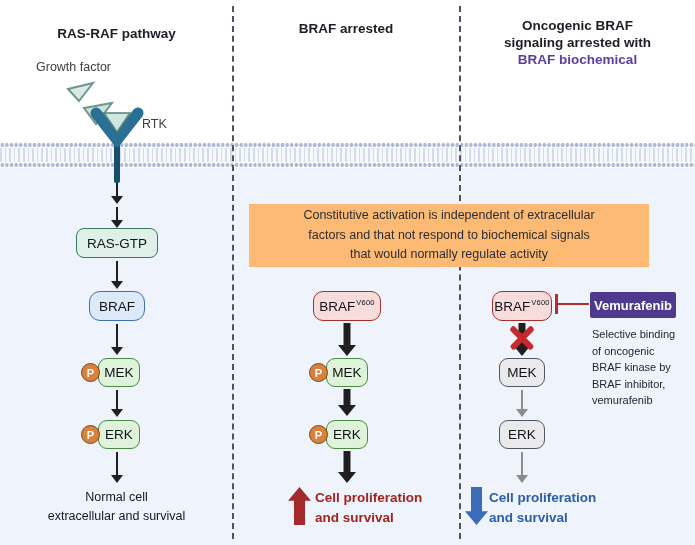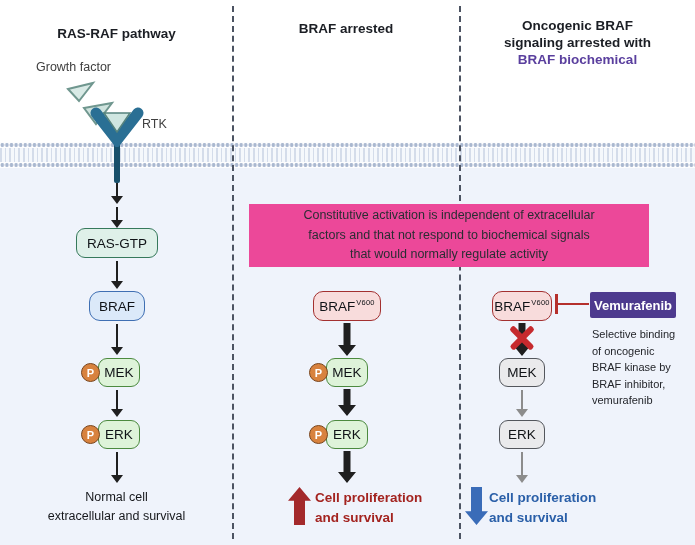--- a/index.html
+++ b/index.html
@@ -10,21 +10,21 @@
   
   .membrane{position:absolute;left:0;top:142px;width:695px;height:26px;z-index:1;background:#fdfdfe;}
   .mem-heads{height:6px;background-image:radial-gradient(circle at 2.3px 3px,#aab8d0 1.7px,rgba(0,0,0,0) 2px);background-size:4.6px 6px;}
   .mem-tails{height:14px;background-image:repeating-linear-gradient(90deg,#d4dcea 0 1.6px,#f5f8fc 1.6px 4.6px);}
   
   .divider{position:absolute;top:6px;height:533px;width:0;border-left:2px dashed #4c5362;z-index:2;}
   
   .title{position:absolute;font-weight:bold;font-size:13.5px;line-height:18px;text-align:center;color:#1b1e24;z-index:4;}
   .label{position:absolute;font-size:12.5px;color:#404040;z-index:4;}
   .note{position:absolute;left:249px;top:204px;width:400px;font-size:12.5px;line-height:19.5px;
-        text-align:center;color:#2a2d33;background:#ec4899;z-index:5;padding:2px 0;}
+        text-align:center;color:#2a2d33;background:#fdba74;z-index:5;padding:2px 0;}
   .outcome{position:absolute;z-index:4;}
   .outcome.center{text-align:center;font-size:12.5px;line-height:19px;color:#16181c;}
   .outcome.bold{font-weight:bold;font-size:13.5px;line-height:20px;text-align:left;}
   .red-text{color:#a3231f;}
   .blue-text{color:#2a5fa8;}
   .purple-text{color:#5a3f9e;}
   
   .node{position:absolute;box-sizing:border-box;display:flex;align-items:center;justify-content:center;
         font-size:13.5px;color:#101317;border:1.6px solid #333;border-radius:9px;z-index:4;}
   .node .sup{font-size:7.5px;position:relative;top:-4px;margin-left:1px;letter-spacing:0.2px;}
@@ -86,21 +86,21 @@
   <div class="stem"></div>
   <svg style="left:90px;top:105px;" width="54" height="42" viewBox="0 0 54 42">
     <path d="M6 8 L27 35 L48 8" stroke="#2a6f94" stroke-width="11" fill="none" stroke-linecap="round"></path>
     <polygon points="14,8 40,8 27,27" fill="#cfe6e1" stroke="#55837d" stroke-width="1.5"></polygon>
   </svg>
   <div class="label" style="left:142px;top:117px;">RTK</div>
 
   <div class="arrow thin" style="left:111px;top:183px;height:21px;"></div>
   <div class="arrow thin" style="left:111px;top:207px;height:21px;"></div>
 
-  <div class="node teal" style="left:76px;top:228px;width:82px;height:30px;">
+  <div class="node teal" style="left:76px;top:228px;width:82px;height:30px;border-radius:8px;">
     <span>RAS-GTP</span>
   </div>
   <div class="arrow thin" style="left:111px;top:261px;height:28px;"></div>
 
   <div class="node blueN" style="left:89px;top:291px;width:56px;height:30px;">
     <span>BRAF</span>
   </div>
   <div class="arrow thin" style="left:111px;top:324px;height:31px;"></div>
 
   <div class="node green" style="left:98px;top:358px;width:42px;height:29px;">

